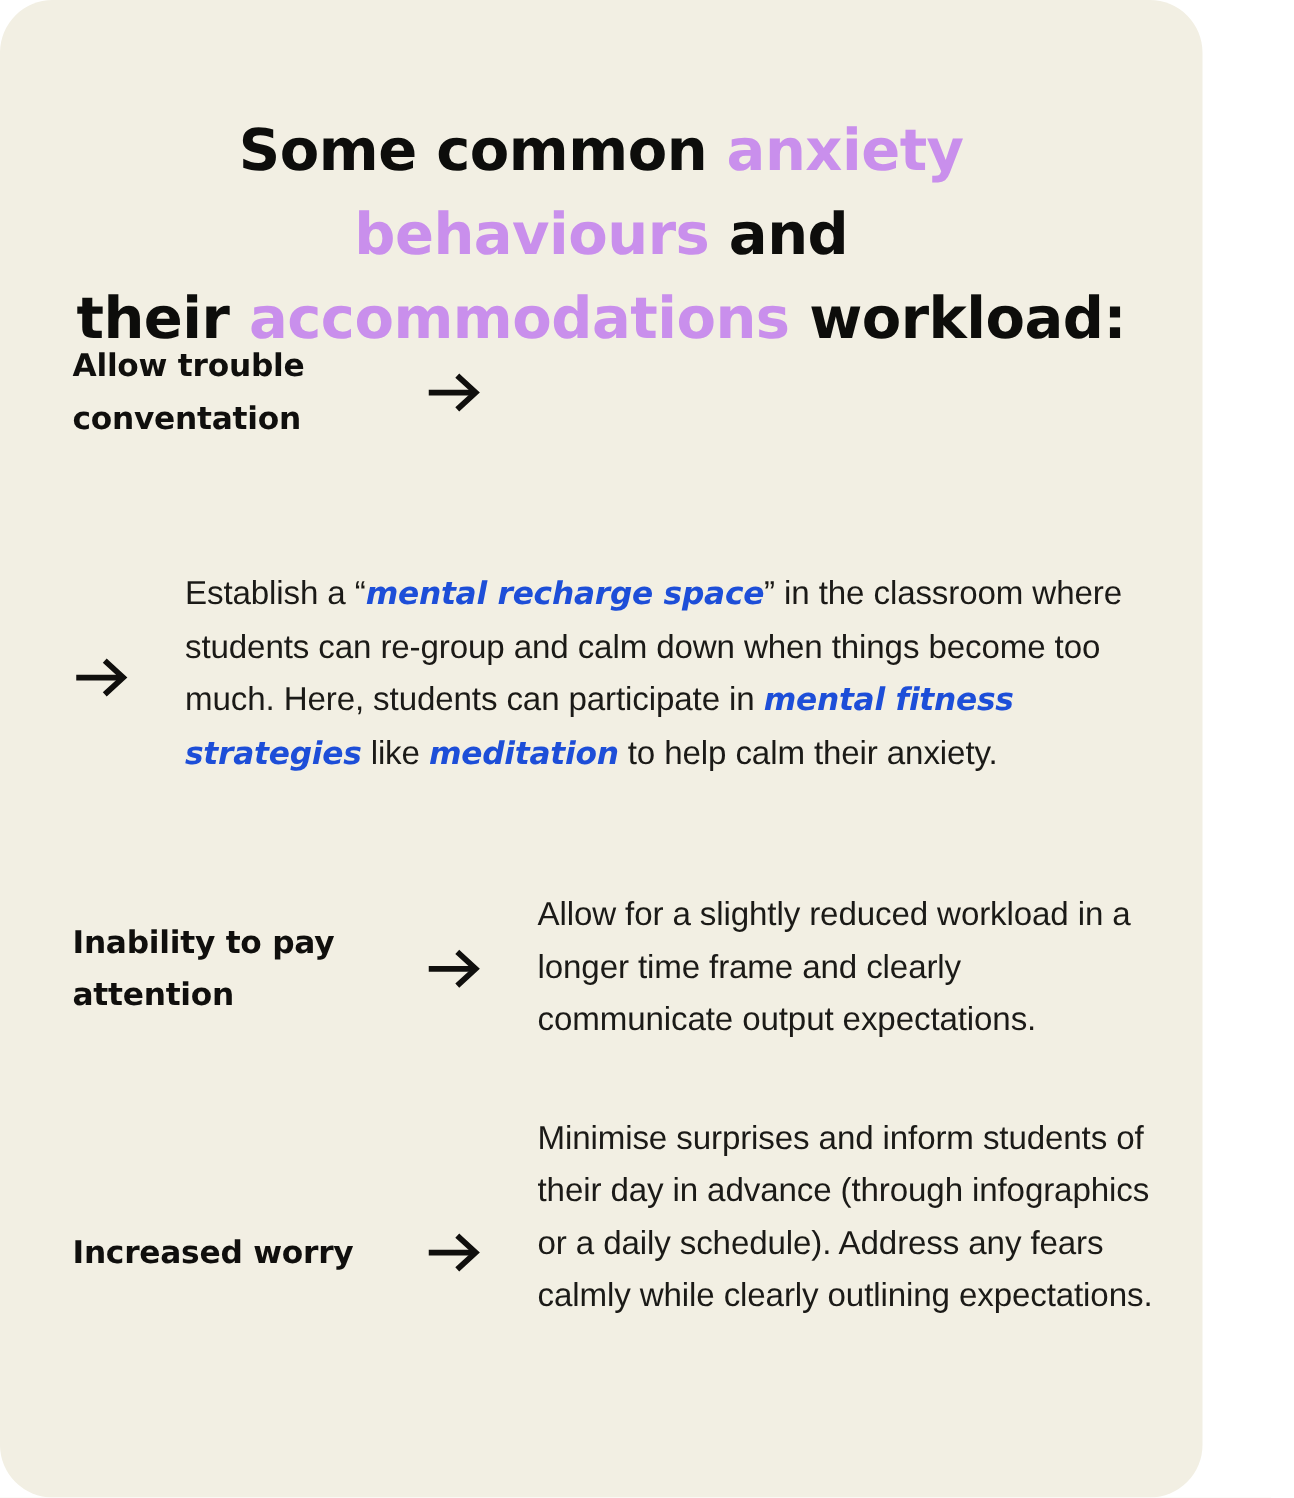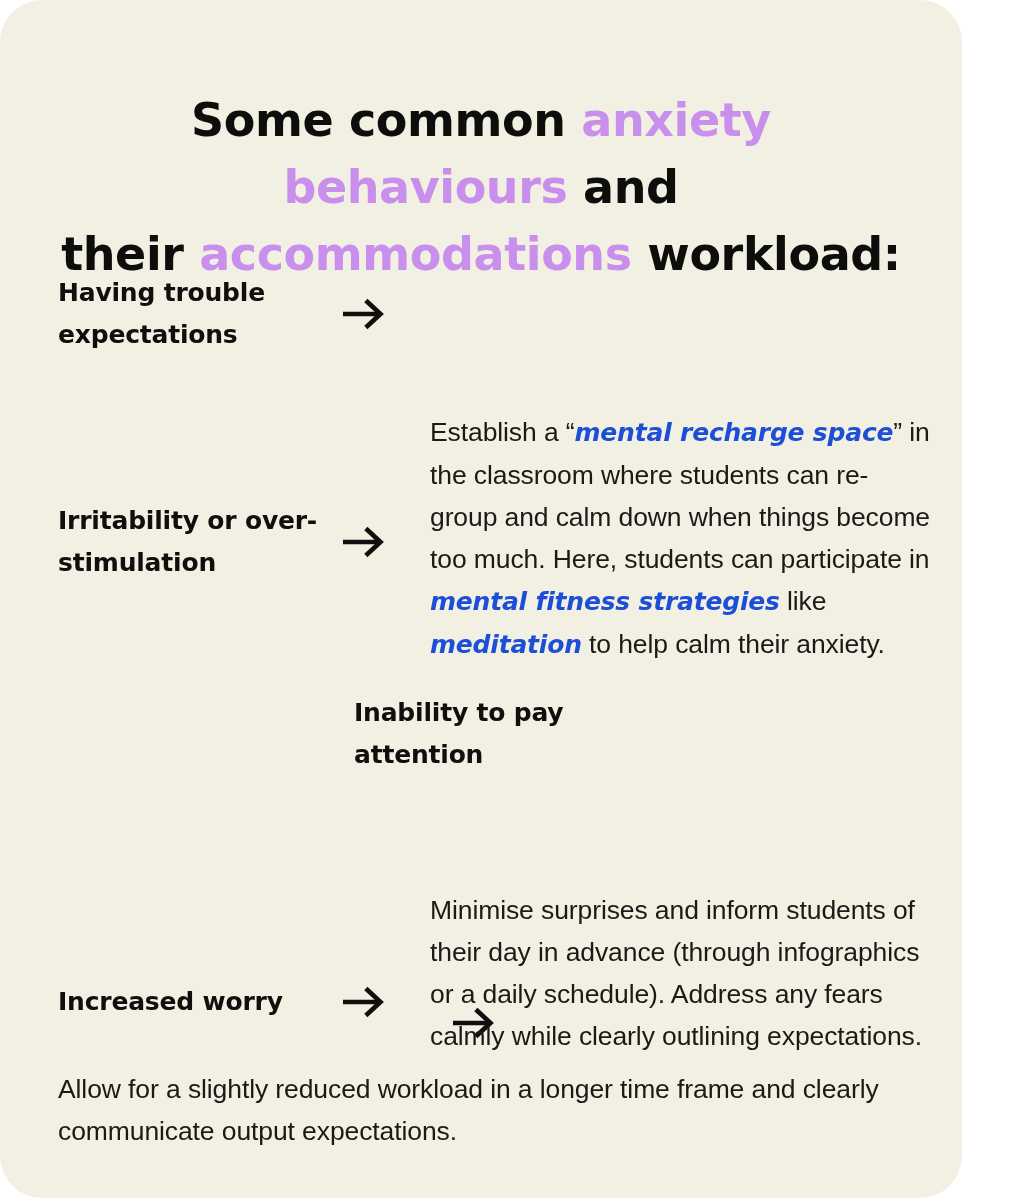--- a/index.html
+++ b/index.html
@@ -49,21 +49,21 @@
   }
   .row {
     position: relative;
     display: flex;
     align-items: center;
     padding-left: 58px;
     padding-right: 30px;
   }
   .row-1 { height: 152px; }
   .row-2 { height: 300px; }
-  .row-3 { height: 170px; flex-direction: column; }
+  .row-3 { height: 170px; }
   .row-4 { height: 230px; }
 
   .row-label {
     flex: 0 0 282px;
     width: 282px;
     font-family: "DejaVu Sans", sans-serif;
     font-weight: 700;
     font-size: 25px;
     line-height: 42px;
     letter-spacing: -0.2px;
@@ -111,31 +111,30 @@
 
   <h1 class="title">
     <span><span>Some common </span><span class="accent">anxiety behaviours</span><span> and</span></span>
     <br>
     <span><span>their </span><span class="accent">accommodations</span><span> workload:</span></span>
   </h1>
 
   <div class="rows">
 
     <div class="row row-1">
-      <div class="row-label">Having trouble expectations</div>
+      <div class="row-label">Allow trouble conventation</div>
       <div class="row-arrow">
         <svg width="46" height="34" viewBox="0 0 46 34" fill="none" aria-hidden="true">
           <path d="M3 17 H40" stroke="currentColor" stroke-width="4.6" stroke-linecap="butt"></path>
           <path d="M27.5 5 L40.5 17 L27.5 29" stroke="currentColor" stroke-width="4.6" stroke-linecap="square" stroke-linejoin="miter" fill="none"></path>
         </svg>
       </div>
     </div>
 
     <div class="row row-2">
-      <div class="row-label">Irritability or over-stimulation</div>
       <div class="row-arrow">
         <svg width="46" height="34" viewBox="0 0 46 34" fill="none" aria-hidden="true">
           <path d="M3 17 H40" stroke="currentColor" stroke-width="4.6" stroke-linecap="butt"></path>
           <path d="M27.5 5 L40.5 17 L27.5 29" stroke="currentColor" stroke-width="4.6" stroke-linecap="square" stroke-linejoin="miter" fill="none"></path>
         </svg>
       </div>
       <div class="row-body"><span>Establish a “</span><span class="accent">mental recharge space</span><span>” in the classroom where students can re-group and calm down when things become too much. Here, students can participate in </span><span class="accent">mental fitness strategies</span><span> like </span><span class="accent">meditation</span><span> to help calm their anxiety.</span></div>
     </div>
 
     <div class="row row-3">

